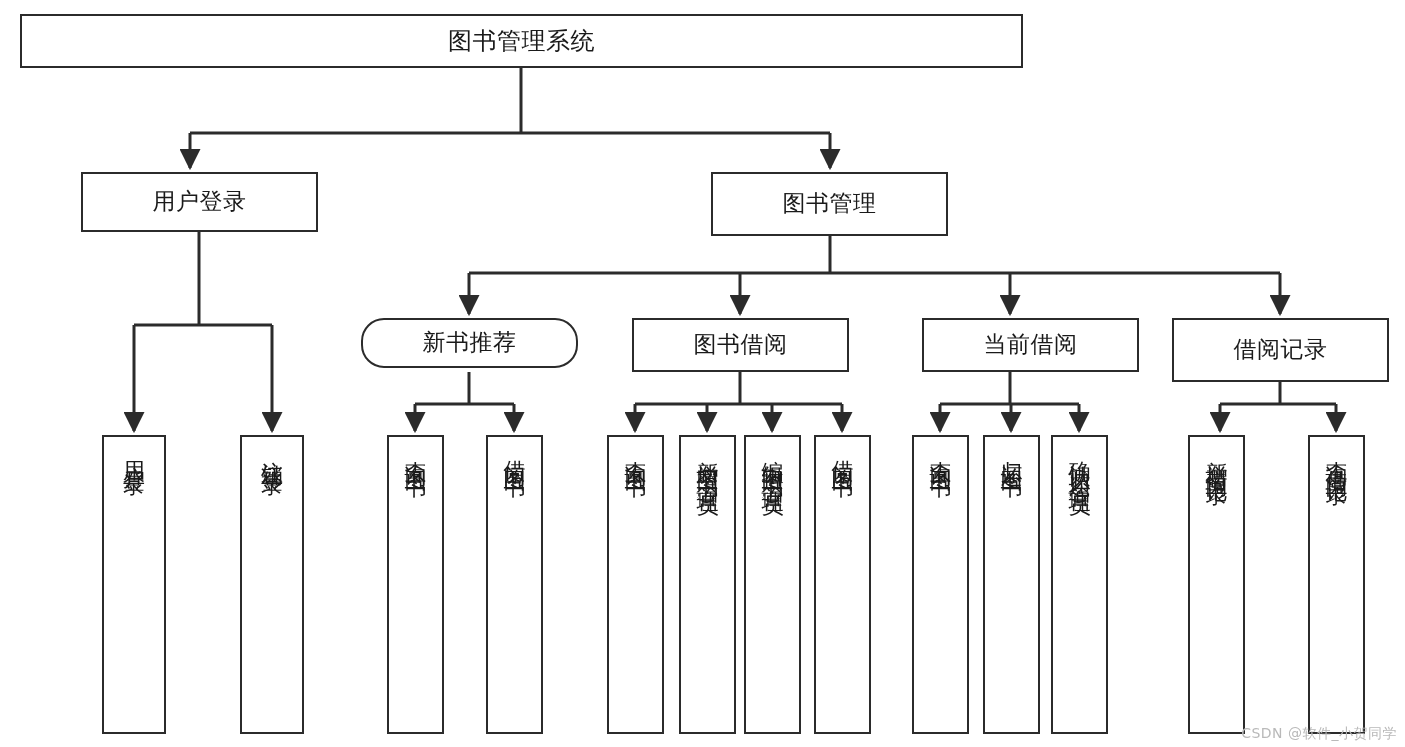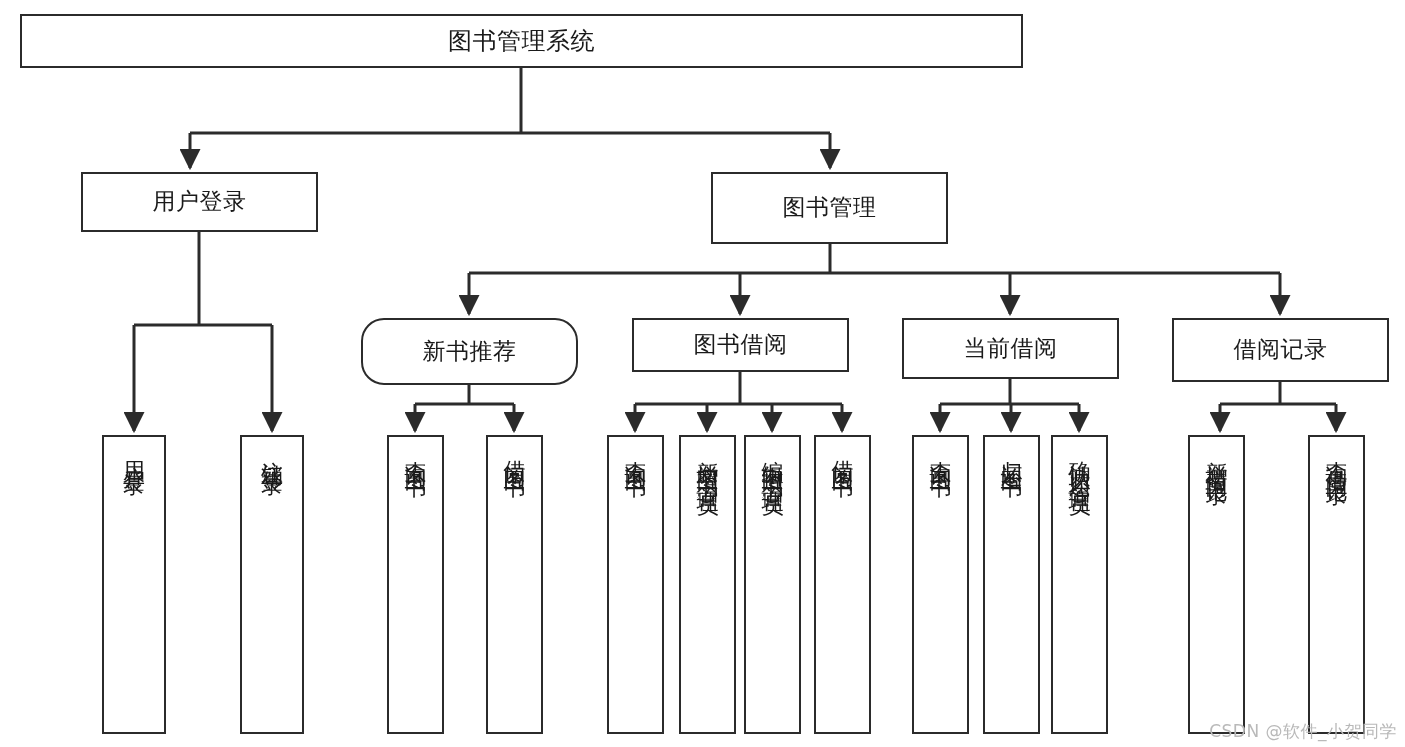--- a/index.html
+++ b/index.html
@@ -56,21 +56,21 @@
     writing-mode: vertical-rl;
     text-orientation: upright;
     font-size: 22px;
     letter-spacing: 5px;
     white-space: nowrap;
   }
   #watermark {
     position: absolute;
     right: 8px;
     bottom: 4px;
-    font-size: 17px;
+    font-size: 14px;
     color: #b9b9b9;
     letter-spacing: 0.5px;
     white-space: nowrap;
     user-select: none;
   }
 </style>
 </head>
 <body>
 
 <div id="canvas">
@@ -125,31 +125,31 @@
     </g>
   </svg>
 
   <div class="node horiz root" style="left:20px; top:14px; width:1003px; height:54px;">
     <span class="label">图书管理系统</span>
   </div>
 
   <div class="node horiz" style="left:81px; top:172px; width:237px; height:60px;">
     <span class="label">用户登录</span>
   </div>
-  <div class="node horiz" style="left:711px; top:172px; width:237px; height:72px;">
+  <div class="node horiz" style="left:711px; top:172px; width:237px; height:64px;">
     <span class="label">图书管理</span>
   </div>
 
-  <div class="node horiz" style="left:361px; top:318px; width:217px; height:67px;border-radius:23px;">
+  <div class="node horiz" style="left:361px; top:318px; width:217px; height:50px;border-radius:23px;">
     <span class="label">新书推荐</span>
   </div>
   <div class="node horiz" style="left:632px; top:318px; width:217px; height:54px;justify-content:center;">
     <span class="label">图书借阅</span>
   </div>
-  <div class="node horiz" style="left:902px; top:318px; width:217px; height:61px;justify-content:center;">
+  <div class="node horiz" style="left:922px; top:318px; width:217px; height:54px;justify-content:center;">
     <span class="label">当前借阅</span>
   </div>
   <div class="node horiz" style="left:1172px; top:318px; width:217px; height:64px;">
     <span class="label">借阅记录</span>
   </div>
 
   <div class="node vert" style="left:102px; top:435px; width:64px; height:299px;">
     <span class="label">用户登录</span>
   </div>
   <div class="node vert" style="left:240px; top:435px; width:64px; height:299px;">

